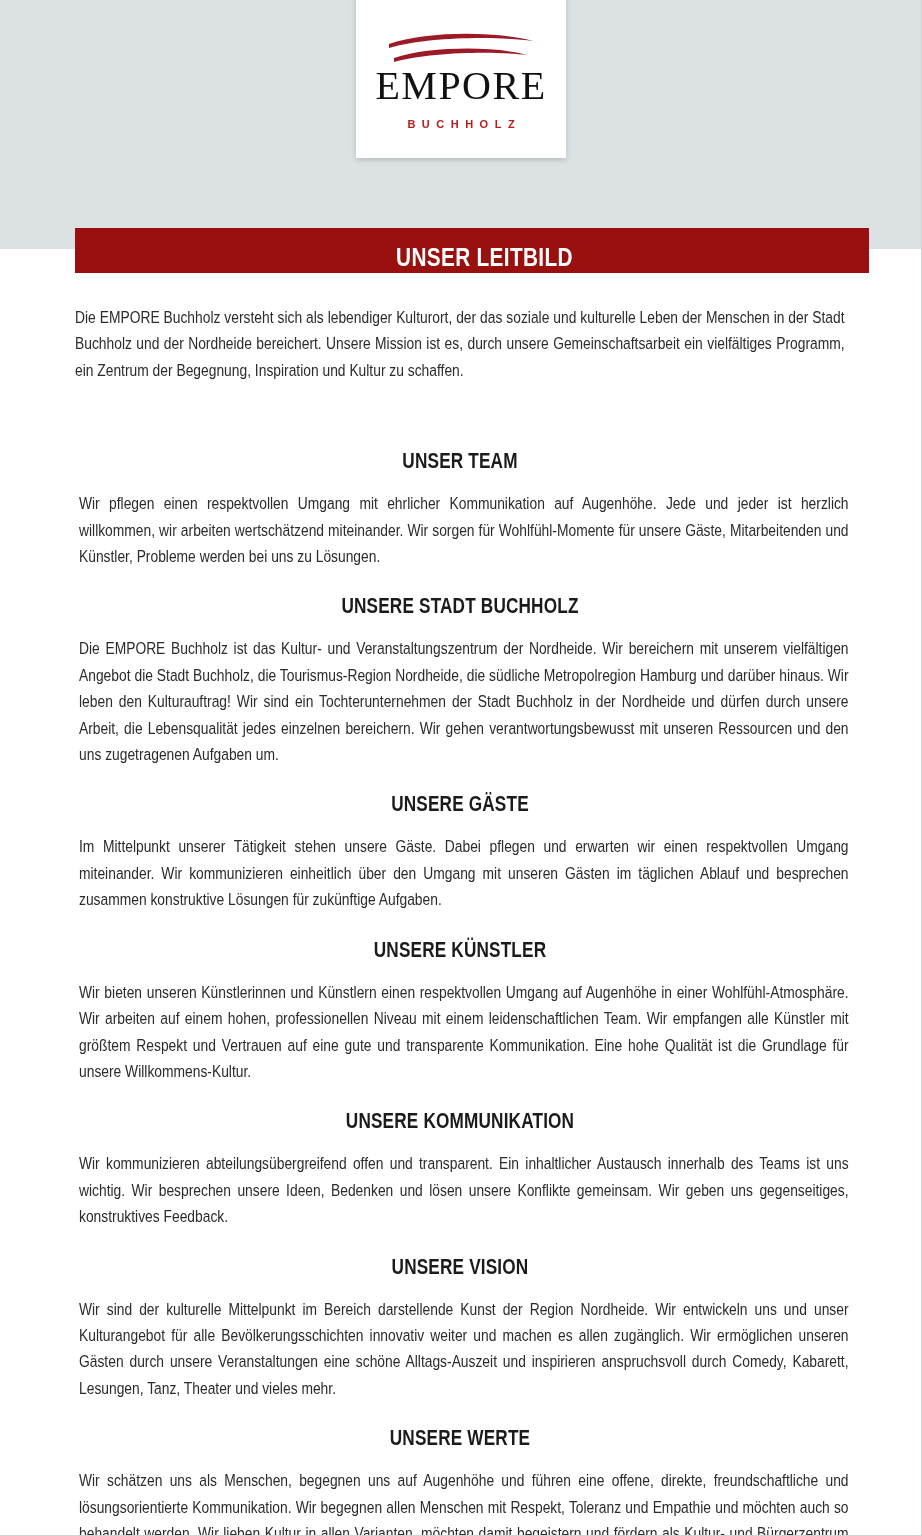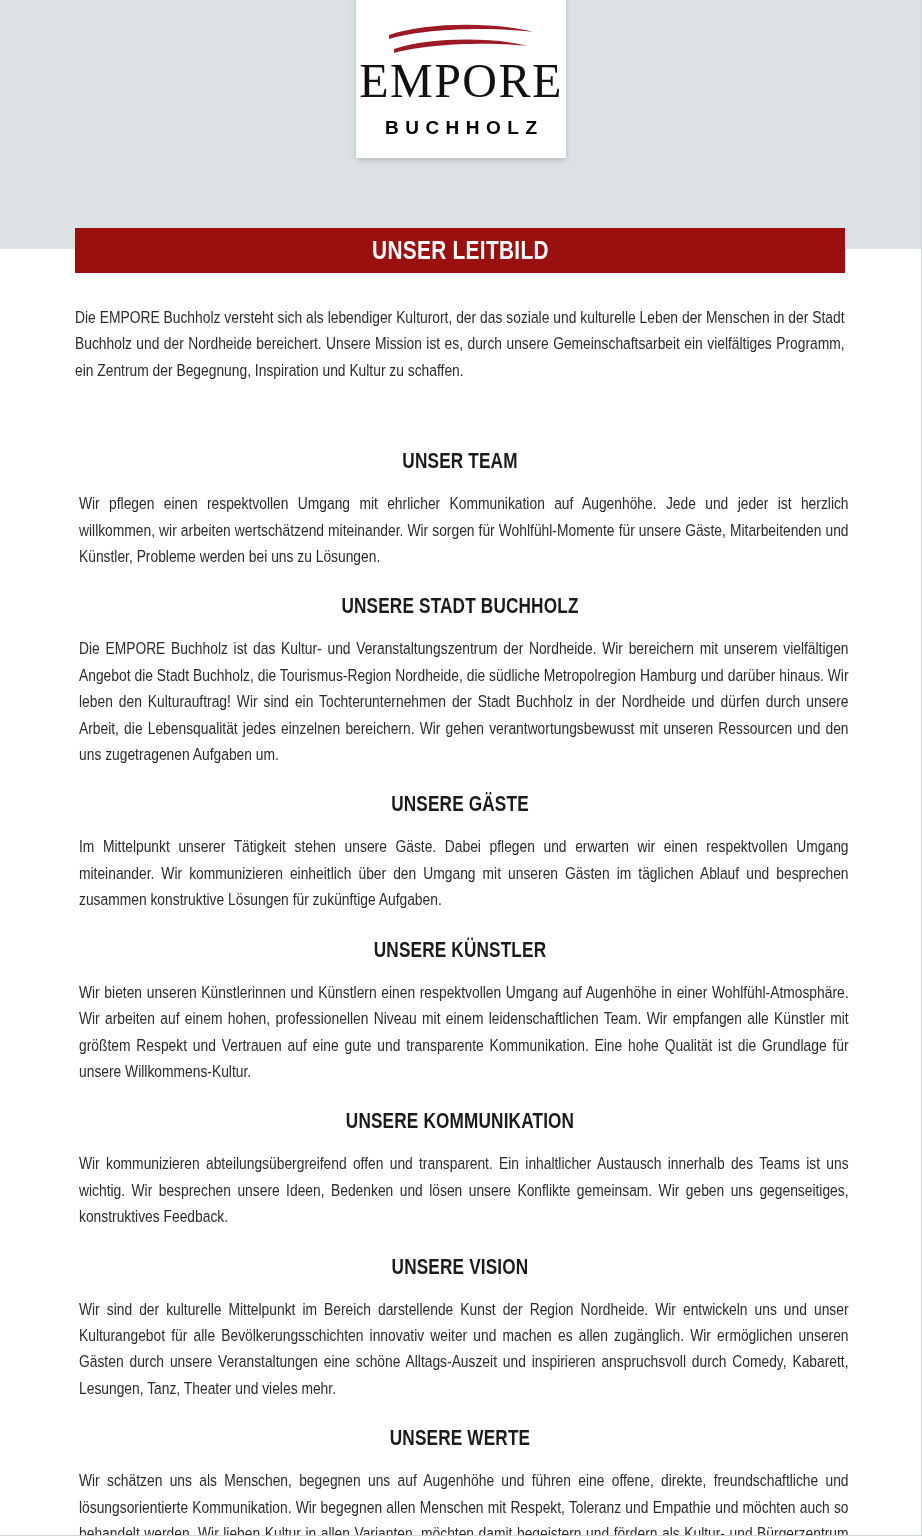--- a/index.html
+++ b/index.html
@@ -59,49 +59,50 @@
   }
 
   .logo-swoosh {
     display: block;
     width: 150px;
     height: 34px;
   }
 
   .logo-wordmark {
     font-family: "Liberation Serif", "DejaVu Serif", serif;
-    font-size: 48px;
+    font-size: 40px;
     font-weight: 400;
     letter-spacing: 1.5px;
     color: #111111;
     line-height: 1;
     margin-top: 1px;
   }
 
   .logo-sub {
     font-family: "Liberation Sans", sans-serif;
-    font-size: 19px;
+    font-size: 11px;
     font-weight: 700;
     letter-spacing: 6.5px;
-    color: #000000;
+    color: #b91c1c;
     margin-top: 12px;
     text-indent: 6.5px;
   }
 
   
   .title-banner {
     position: absolute;
     left: 75px;
     top: 228px;
     width: 770px;
     height: 45px;
     background: #99100f;
     display: flex;
-    align-items: center;
+    align-items: flex-end;
     justify-content: center;
+    padding-left: 24px;
   }
 
   .title-banner-text {
     color: #ffffff;
     font-family: "Liberation Sans Narrow", "Liberation Sans", sans-serif;
     font-size: 26px;
     font-weight: 700;
     letter-spacing: 0.4px;
     transform: scaleX(0.80);
     transform-origin: center center;

